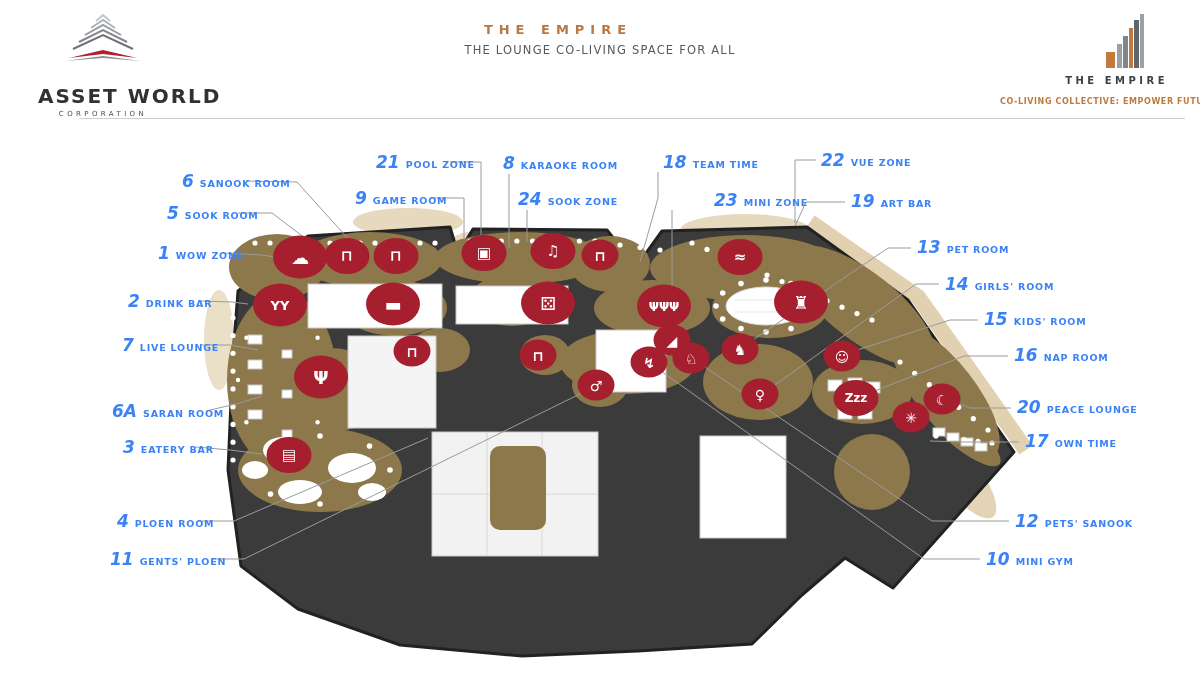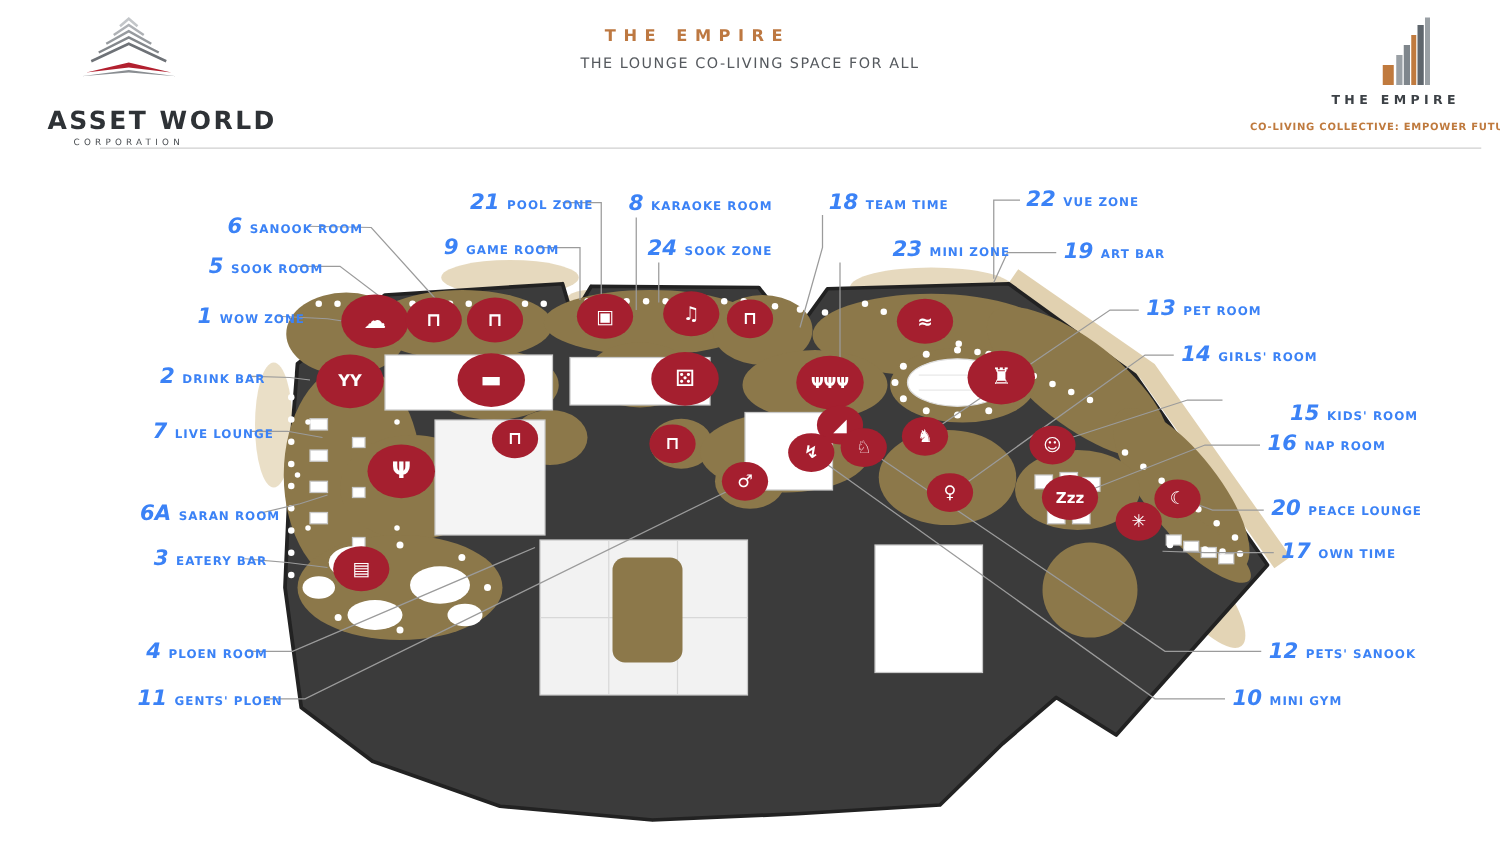--- a/index.html
+++ b/index.html
@@ -288,21 +288,21 @@
       <div class="plan-label" style="left: 376px; top: 162px;"><span class="num">21</span><span class="txt">POOL ZONE</span></div>
       <div class="plan-label" style="left: 355px; top: 198px;"><span class="num">9</span><span class="txt">GAME ROOM</span></div>
       <div class="plan-label" style="left: 503px; top: 163px;"><span class="num">8</span><span class="txt">KARAOKE ROOM</span></div>
       <div class="plan-label" style="left: 518px; top: 199px;"><span class="num">24</span><span class="txt">SOOK ZONE</span></div>
       <div class="plan-label" style="left: 663px; top: 162px;"><span class="num">18</span><span class="txt">TEAM TIME</span></div>
       <div class="plan-label" style="left: 679px; top: 200px; margin-left: 35px;"><span class="num">23</span><span class="txt">MINI ZONE</span></div>
       <div class="plan-label" style="left: 821px; top: 160px;"><span class="num">22</span><span class="txt">VUE ZONE</span></div>
       <div class="plan-label" style="left: 851px; top: 201px;"><span class="num">19</span><span class="txt">ART BAR</span></div>
       <div class="plan-label" style="left: 917px; top: 247px;"><span class="num">13</span><span class="txt">PET ROOM</span></div>
       <div class="plan-label" style="left: 945px; top: 284px;"><span class="num">14</span><span class="txt">GIRLS' ROOM</span></div>
-      <div class="plan-label" style="left: 1032px; top: 319px; margin-top: 12px;"><span class="num">15</span><span class="txt">KIDS' ROOM</span></div>
+      <div class="plan-label" style="left: 984px; top: 319px;"><span class="num">15</span><span class="txt">KIDS' ROOM</span></div>
       <div class="plan-label" style="left: 1014px; top: 355px;"><span class="num">16</span><span class="txt">NAP ROOM</span></div>
       <div class="plan-label" style="left: 1017px; top: 407px;"><span class="num">20</span><span class="txt">PEACE LOUNGE</span></div>
       <div class="plan-label" style="left: 1025px; top: 441px;"><span class="num">17</span><span class="txt">OWN TIME</span></div>
       <div class="plan-label" style="left: 1015px; top: 521px;"><span class="num">12</span><span class="txt">PETS' SANOOK</span></div>
       <div class="plan-label" style="left: 986px; top: 559px;"><span class="num">10</span><span class="txt">MINI GYM</span></div>
     </div>
   <div id="badges-layer">
       <div class="badge L" style="left: 300px; top: 257px;">☁</div>
       <div class="badge M" style="left: 347px; top: 256px;">⊓</div>
       <div class="badge M" style="left: 396px; top: 256px;">⊓</div>

